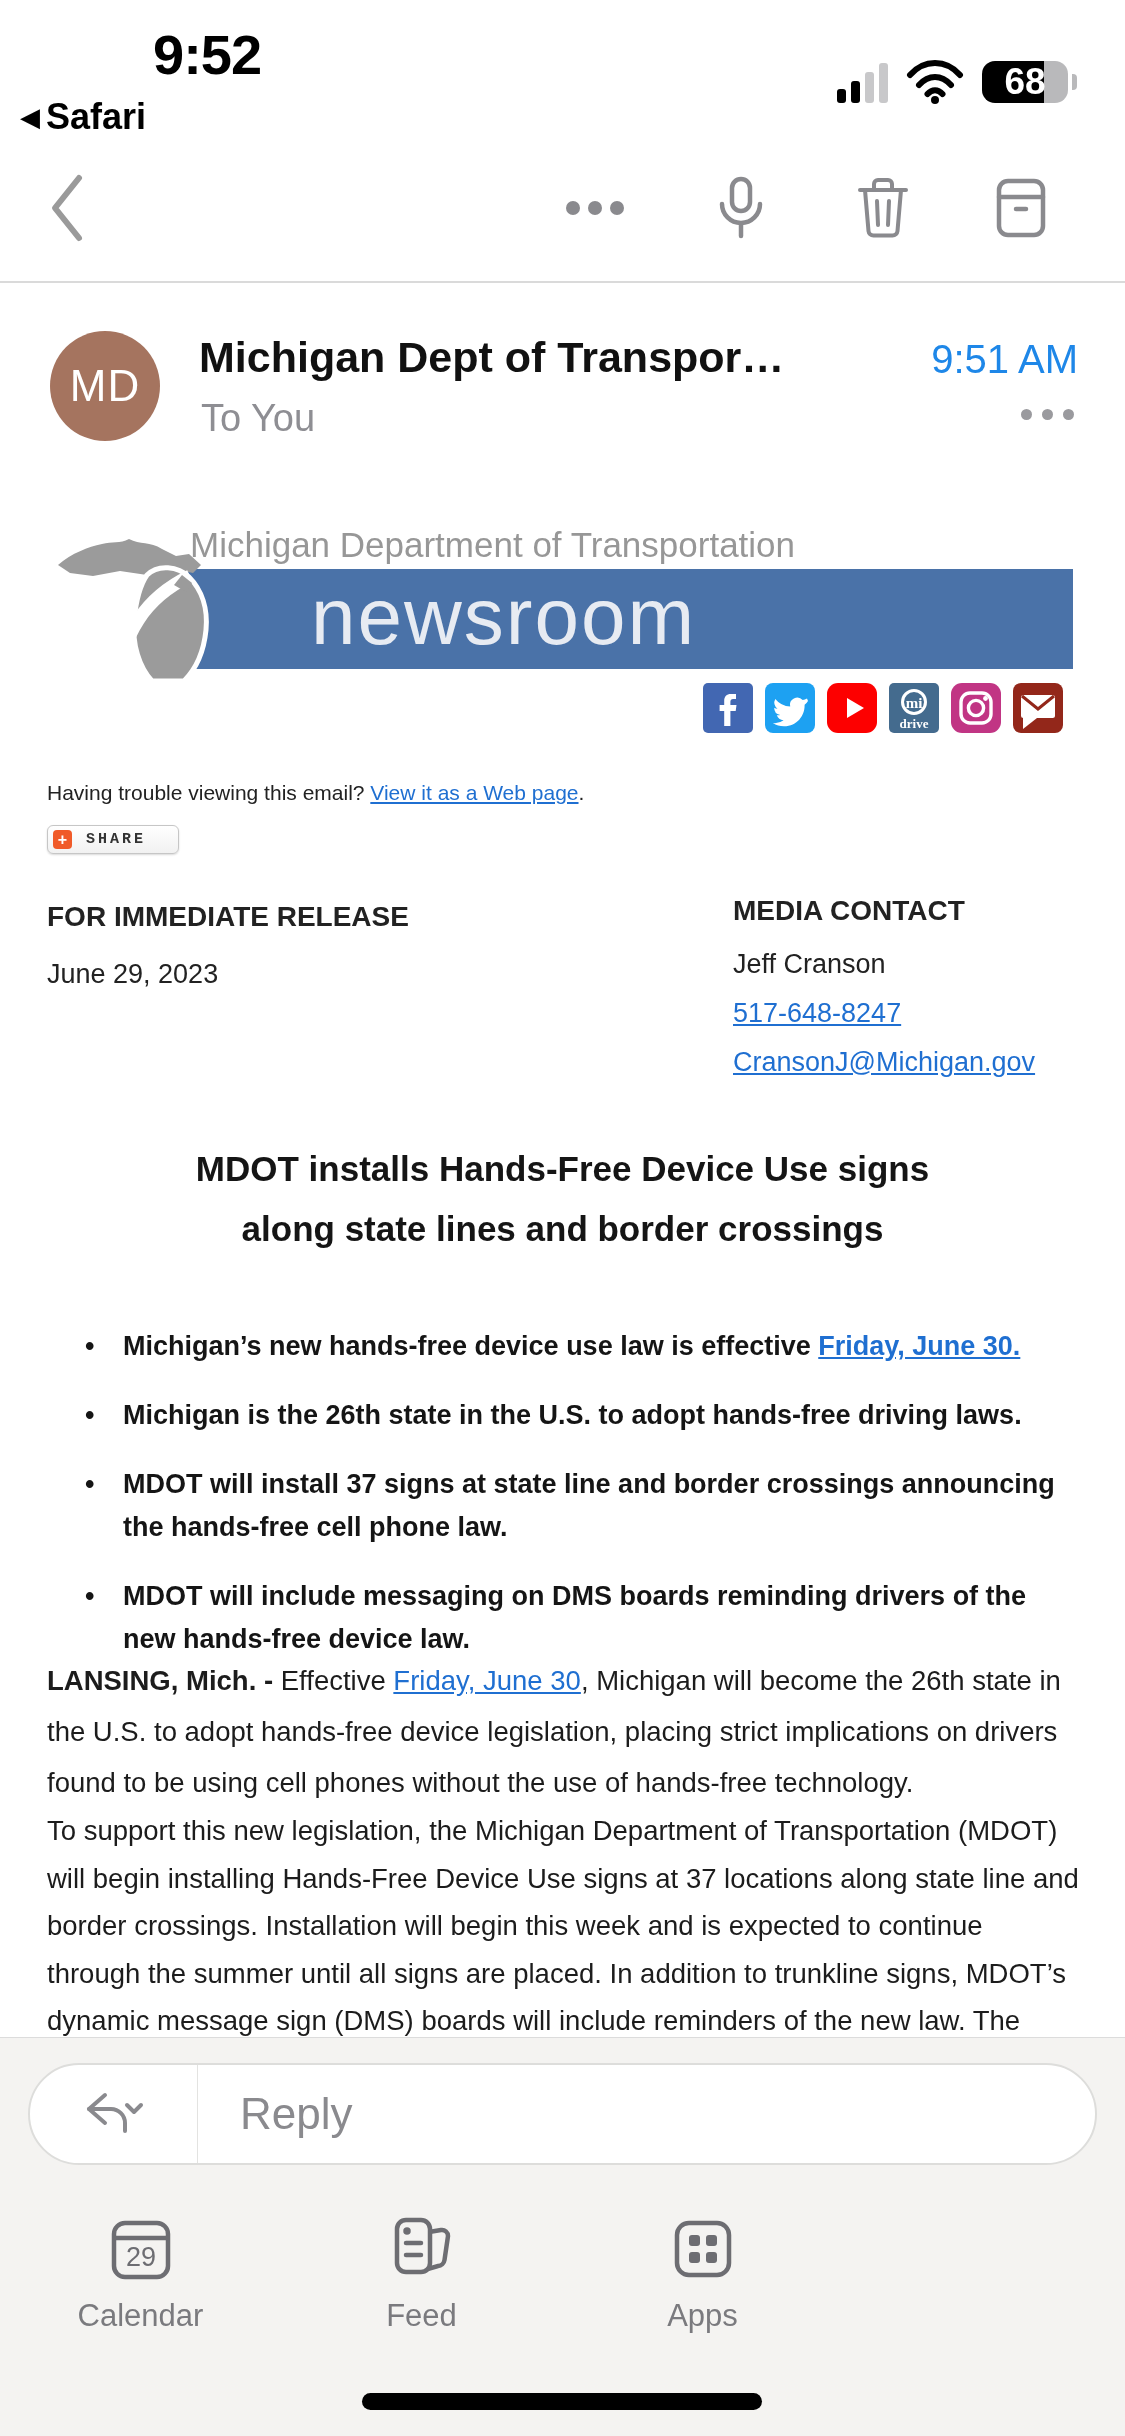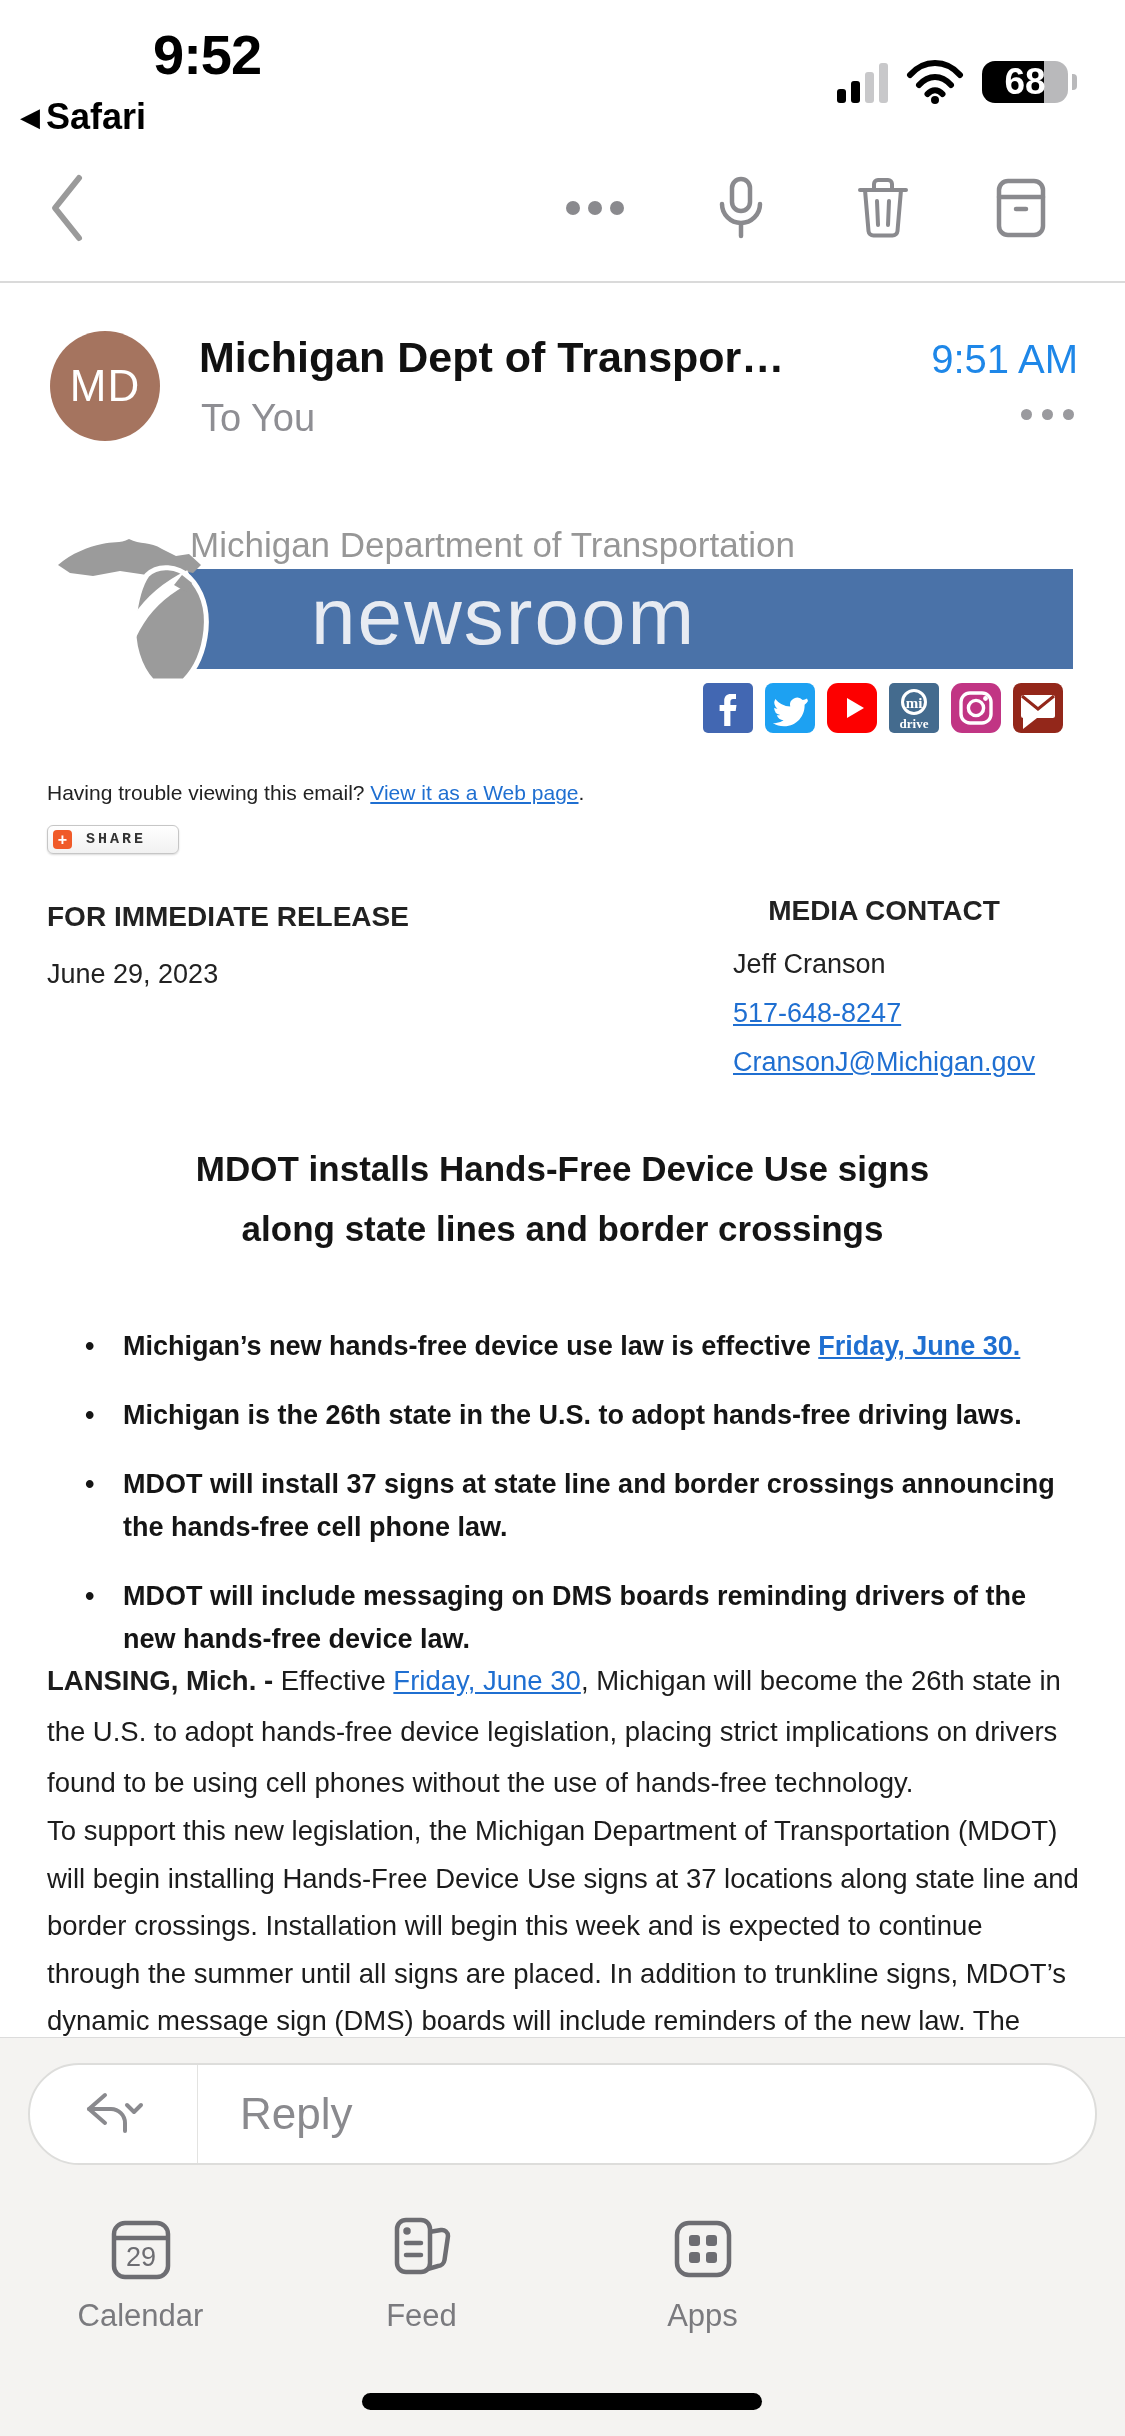--- a/index.html
+++ b/index.html
@@ -64,21 +64,21 @@
     background:linear-gradient(#ffffff,#f1f1f1); box-shadow:0 1px 2px rgba(0,0,0,.15);
     display:flex; align-items:center; gap:14px; padding-left:5px; cursor:pointer; }
   .share-plus { width:19px; height:19px; border-radius:4px; background:#f05a28; color:#fff; font-size:16px; font-weight:700;
     display:flex; align-items:center; justify-content:center; }
   .share-label { font-size:15px; font-weight:700; letter-spacing:3px; color:#333; font-family:"Liberation Mono","DejaVu Sans Mono",monospace; }
   
   .release { position:absolute; top:618px; left:47px; }
   .release h3 { font-size:28px; font-weight:700; color:#222; }
   .release p { font-size:27px; margin-top:26px; color:#222; }
   .contact { position:absolute; top:612px; left:733px; }
-  .contact h3 { font-size:28px; font-weight:700; color:#222;text-align:center; }
+  .contact h3 { font-size:28px; font-weight:700; color:#222; }
   .contact p { font-size:27px; margin-top:22px; color:#222; }
   .contact a { display:inline-block; font-size:27px; margin-top:18px; cursor:pointer; }
   
   .headline { position:absolute; top:856px; left:60px; right:60px; text-align:center;
     font-size:35px; font-weight:700; line-height:60px; color:#151515; }
   
   .bullets { position:absolute; top:1042px; left:85px; right:50px; list-style:none; }
   .bullets li { position:relative; padding-left:38px; font-size:27px; font-weight:700; line-height:43px; color:#151515; margin-bottom:26px; }
   .bullets li::before { content:"•"; position:absolute; left:0; top:0; font-size:27px; }
   .bullets a { cursor:pointer; }

